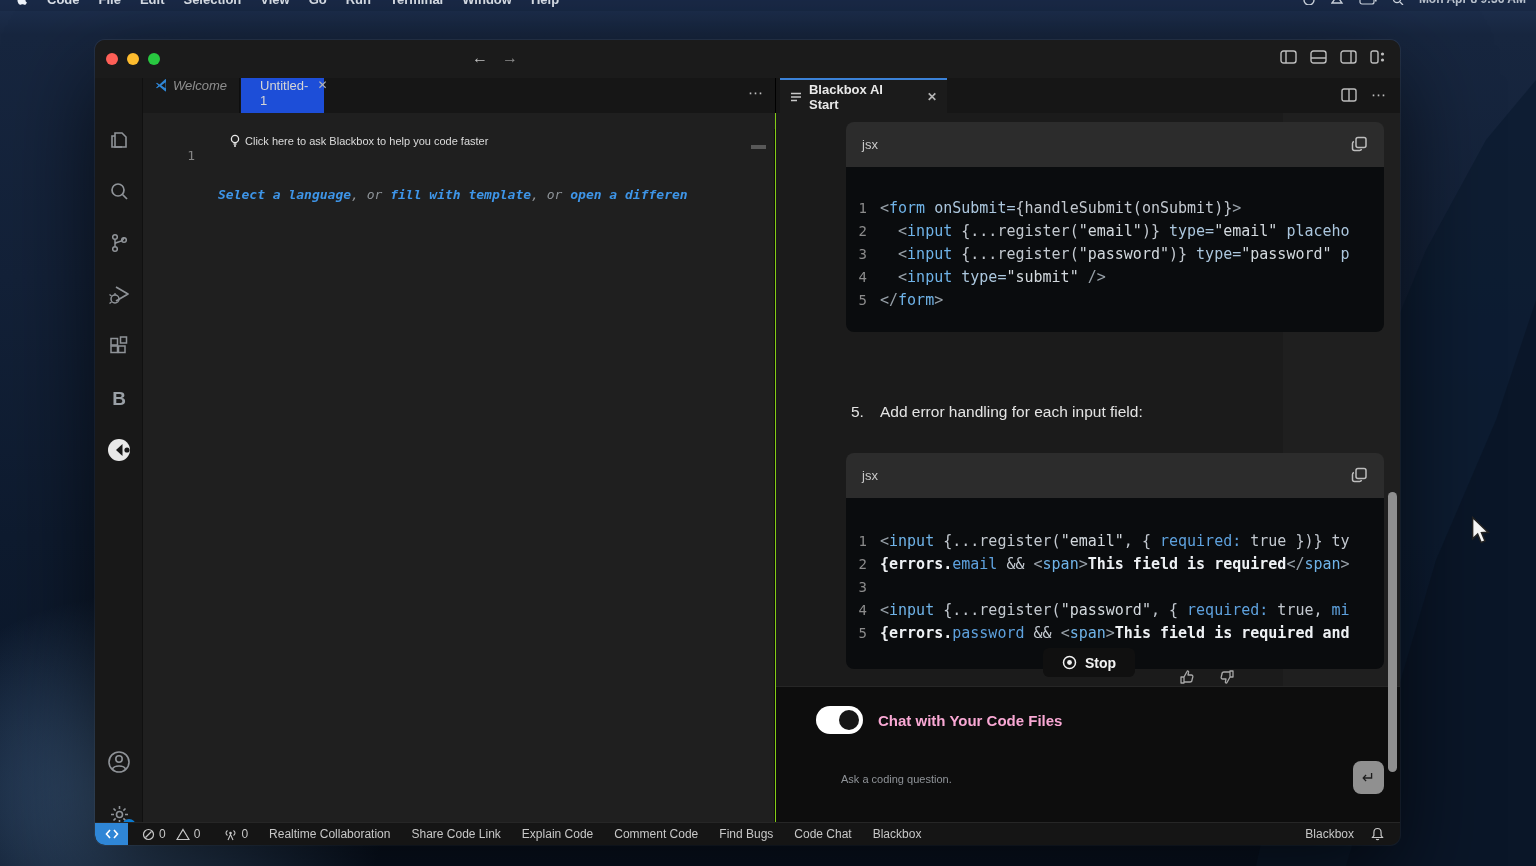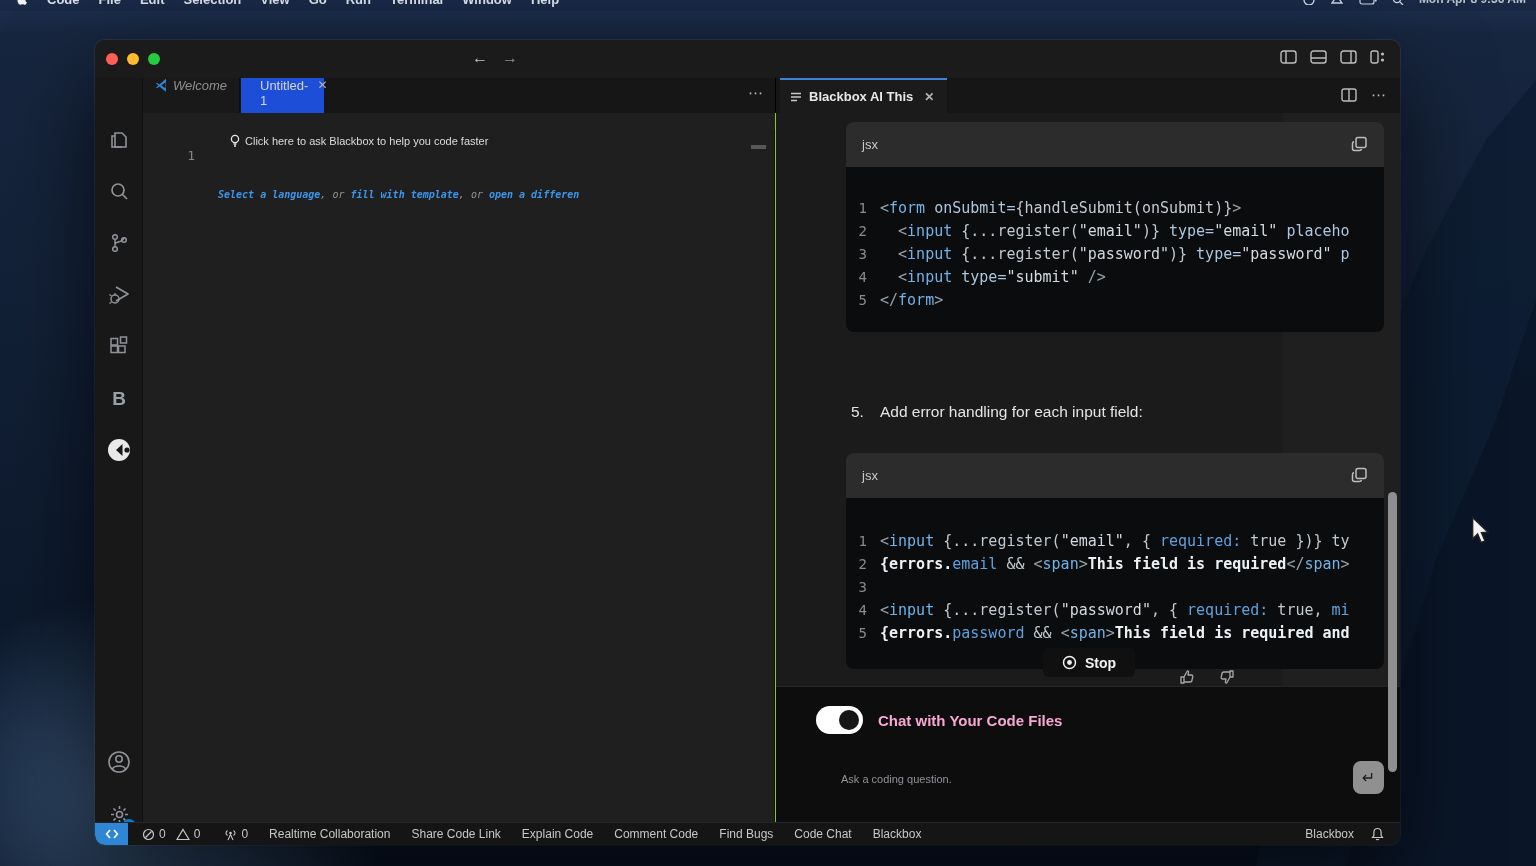--- a/index.html
+++ b/index.html
@@ -47,21 +47,21 @@
   .tab{ position:absolute; top:0; height:35px; display:flex; align-items:flex-start; gap:7px; padding:0 12px; font-size:13px; }
   .tab-welcome{ left:0; width:97px; background:#191919; color:#8f8f8f; font-style:italic; border-right:1px solid #0e0e0e; }
   .tab-untitled{ left:98px; width:83px; background:#1d4ed8; color:#d5d5d5; }
   .tab-close{ color:#b5b5b5; font-size:12px; margin-left:2px; }
   .tab-more{ position:absolute; right:10px; top:6px; color:#bdbdbd; font-size:15px; letter-spacing:2px; }
 
   .editor{ position:absolute; left:48px; top:89px; width:632px; height:709px; background:#1f1f1f; border-right:1px solid #0c0c0c; }
   .hint-row{ position:absolute; left:87px; top:5px; display:flex; align-items:center; gap:5px; color:#dcdcdc; font-size:11px; }
   .gutter{ position:absolute; left:32px; top:19px; width:20px; text-align:right; color:#858585;
     font-family:"DejaVu Sans Mono", monospace; font-size:13px; }
-  .ed-lines{ position:absolute; left:75px; top:18px; font-family:"DejaVu Sans Mono", monospace; font-size:10px;
+  .ed-lines{ position:absolute; left:75px; top:18px; font-family:"DejaVu Sans Mono", monospace; font-size:13px;
     line-height:19px; font-style:italic; white-space:pre; }
   .seg-link{ color:#3e95e8; font-weight:700; } .seg-dim{ color:#8f9499; }
   .minimap-dash{ position:absolute; right:8px; top:16px; width:15px; height:4px; background:#585858; }
 
   
   .chat-tabbar{ position:absolute; left:680px; top:38px; width:625px; height:35px; background:#161616; border-left:1px solid #000; }
   .chat-tab{ position:absolute; left:4px; top:0; width:167px; height:35px; background:#1b1b1b; display:flex;
     align-items:center; gap:7px; padding:0 10px; color:#e8e8e8; font-size:13px; font-weight:700; border-top:2px solid #3b82d8; }
   .chat-tab .tab-close{ margin-left:4px; }
   .chat-tab-actions{ position:absolute; right:12px; top:8px; display:flex; gap:14px; align-items:center; color:#bdbdbd; }
@@ -282,21 +282,21 @@
       <div class="minimap-dash"></div>
     </div>
 
     <div class="chat-tabbar">
       <div class="chat-tab">
         <svg width="12" height="12">
             <line x1="1" y1="2.5" x2="11" y2="2.5" stroke="#c9c9c9" stroke-width="1.5"></line>
             <line x1="1" y1="6" x2="11" y2="6" stroke="#c9c9c9" stroke-width="1.5"></line>
             <line x1="1" y1="9.5" x2="7" y2="9.5" stroke="#c9c9c9" stroke-width="1.5"></line>
           </svg>
-        <span>Blackbox AI This</span>
+        <span>Blackbox AI Start</span>
         <span class="tab-close">✕</span>
       </div>
       <div class="chat-tab-actions">
         <svg width="16" height="14">
             <rect x="1" y="1" width="14" height="12" rx="2" fill="none" stroke="#bdbdbd" stroke-width="1.4"></rect>
             <line x1="8" y1="1" x2="8" y2="13" stroke="#bdbdbd" stroke-width="1.4"></line>
           </svg>
         <span style="font-size:15px; letter-spacing:2px;">⋯</span>
       </div>
     </div>

